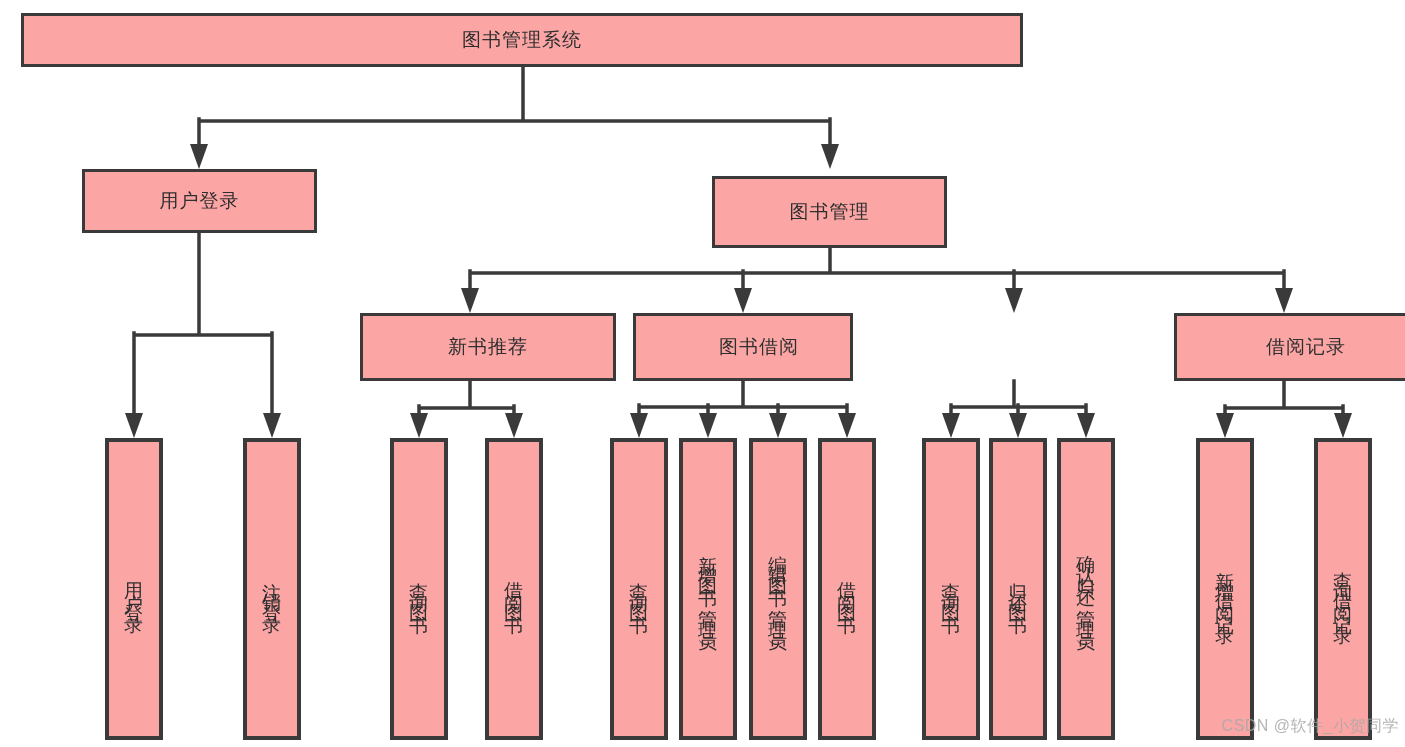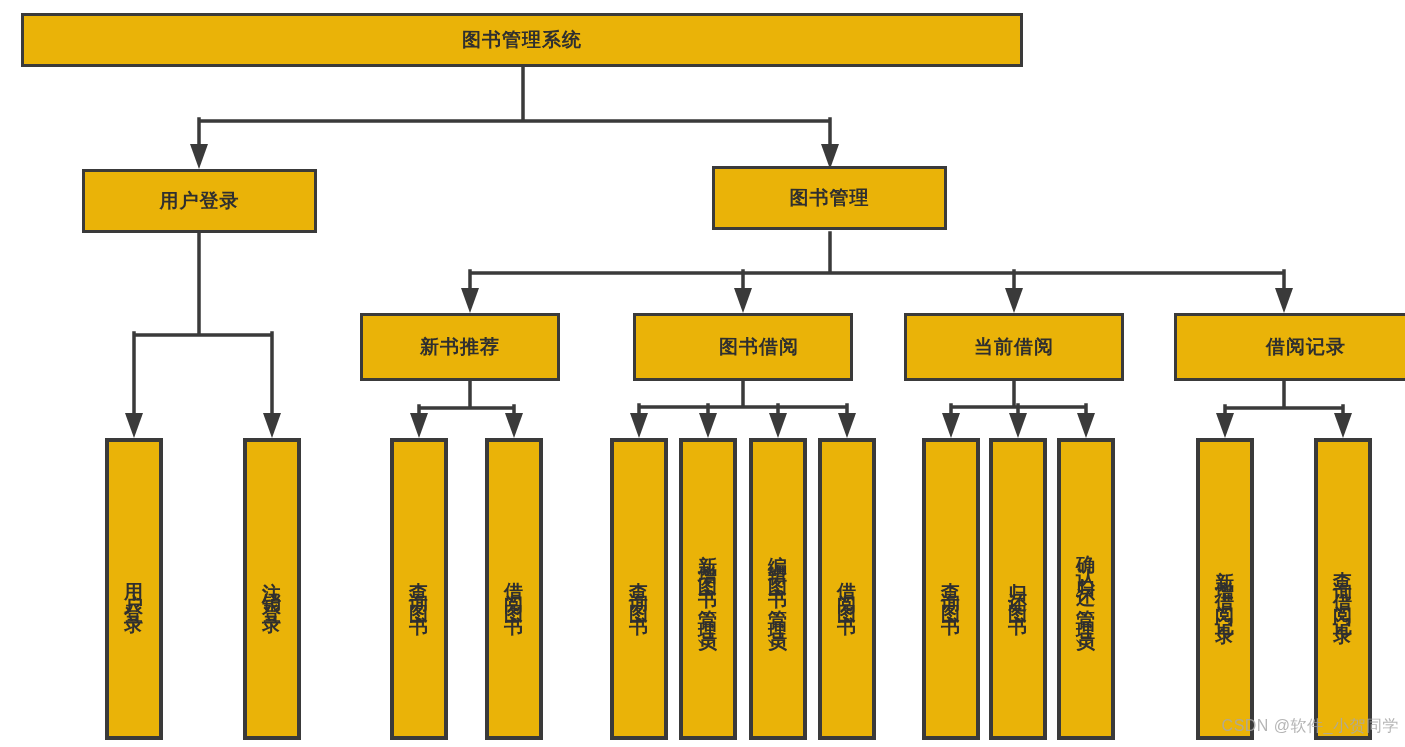--- a/index.html
+++ b/index.html
@@ -17,28 +17,27 @@
   }
   .connectors {
     position: absolute;
     left: 0;
     top: 0;
     pointer-events: none;
   }
   .node {
     position: absolute;
     box-sizing: border-box;
-    background: #eab308;
+    background: #fca5a5;
     border: 3px solid #3a3a3a;
     color: #2f2f2f;
     display: flex;
     align-items: center;
     justify-content: center;
     text-align: left;
-    font-weight: bold;
   }
   .node.h {
     font-size: 19px;
     letter-spacing: 1px;
     white-space: nowrap;
   }
   .node.v {
     border-width: 4px;
     font-size: 19px;
     writing-mode: vertical-rl;
@@ -90,25 +89,24 @@
         <polygon points="1009,413 1027,413 1018,438"></polygon>
         <polygon points="1077,413 1095,413 1086,438"></polygon>
         <polygon points="1216,413 1234,413 1225,438"></polygon>
         <polygon points="1334,413 1352,413 1343,438"></polygon>
       </g>
   </svg>
 
   <div class="node h" style="left:21px; top:13px; width:1002px; height:54px;">图书管理系统</div>
 
   <div class="node h" style="left:82px; top:169px; width:235px; height:64px;">用户登录</div>
-  <div class="node h" style="left:712px; top:166px; width:235px; height:64px;">图书管理</div>
+  <div class="node h" style="left:712px; top:176px; width:235px; height:72px;">图书管理</div>
 
-  <div class="node h" style="left:360px; top:313px; width:200px; height:68px;">新书推荐</div>
+  <div class="node h" style="left:360px; top:313px; width:256px; height:68px;">新书推荐</div>
   <div class="node h" style="left:633px; top:313px; width:220px; height:68px;padding-left:32px;">图书借阅</div>
-  <div class="node h" style="left:904px; top:313px; width:220px; height:68px;">当前借阅</div>
   <div class="node h" style="left:1174px; top:313px; width:264px; height:68px;">借阅记录</div>
 
   <div class="node v" style="left:105px; top:438px; width:58px; height:302px;">用户登录</div>
   <div class="node v" style="left:243px; top:438px; width:58px; height:302px;">注销登录</div>
 
   <div class="node v" style="left:390px; top:438px; width:58px; height:302px;">查询图书</div>
   <div class="node v" style="left:485px; top:438px; width:58px; height:302px;">借阅图书</div>
 
   <div class="node v" style="left:610px; top:438px; width:58px; height:302px;">查询图书</div>
   <div class="node v" style="left:679px; top:438px; width:58px; height:302px;">新增图书（管理员）</div>

